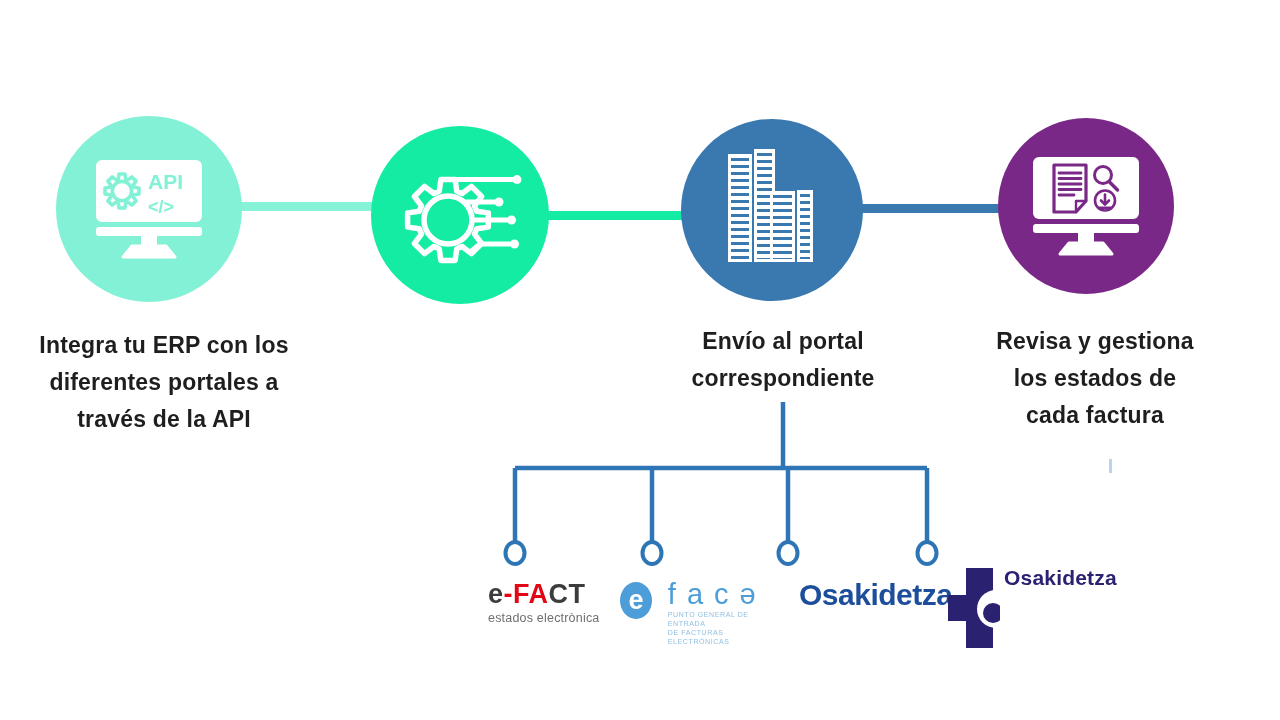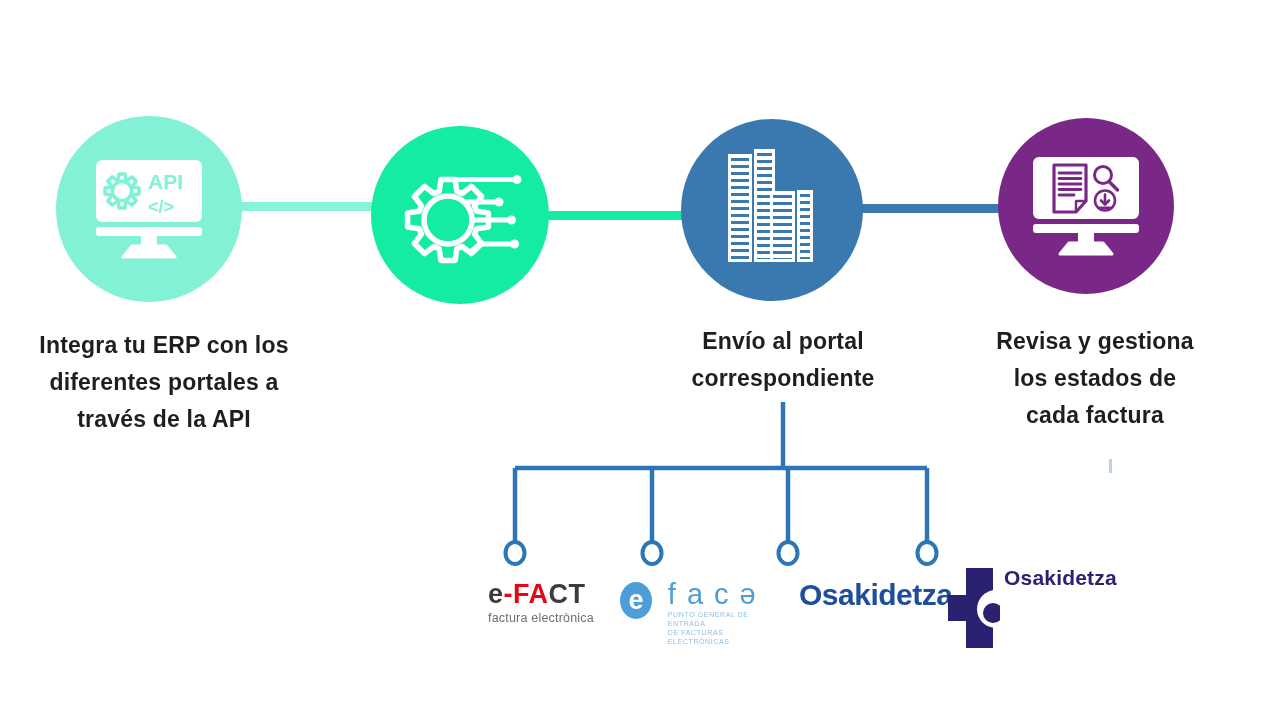--- a/index.html
+++ b/index.html
@@ -157,21 +157,21 @@
       <ellipse cx="20" cy="158" rx="9.5" ry="11" fill="#ffffff" stroke-width="4"></ellipse>
       <ellipse cx="157" cy="158" rx="9.5" ry="11" fill="#ffffff" stroke-width="4"></ellipse>
       <ellipse cx="293" cy="158" rx="9.5" ry="11" fill="#ffffff" stroke-width="4"></ellipse>
       <ellipse cx="432" cy="158" rx="9.5" ry="11" fill="#ffffff" stroke-width="4"></ellipse>
     </g>
   </svg>
   <div id="stray"></div>
 
   <div class="logo" id="efact">
     <div class="efact-word"><span class="efact-dark">e</span><span class="efact-red">-FA</span><span class="efact-dark">CT</span></div>
-    <div class="efact-tag">factura electrònica</div>
+    <div class="efact-tag">estados electrònica</div>
   </div>
 
   <div class="logo" id="face">
     <div class="face-row">
       <div class="face-badge">e</div>
       <div class="face-right">
         <div class="face-letters">facə</div>
         <div class="face-tag">PUNTO GENERAL DE ENTRADA
 DE FACTURAS ELECTRÓNICAS</div>
       </div>

